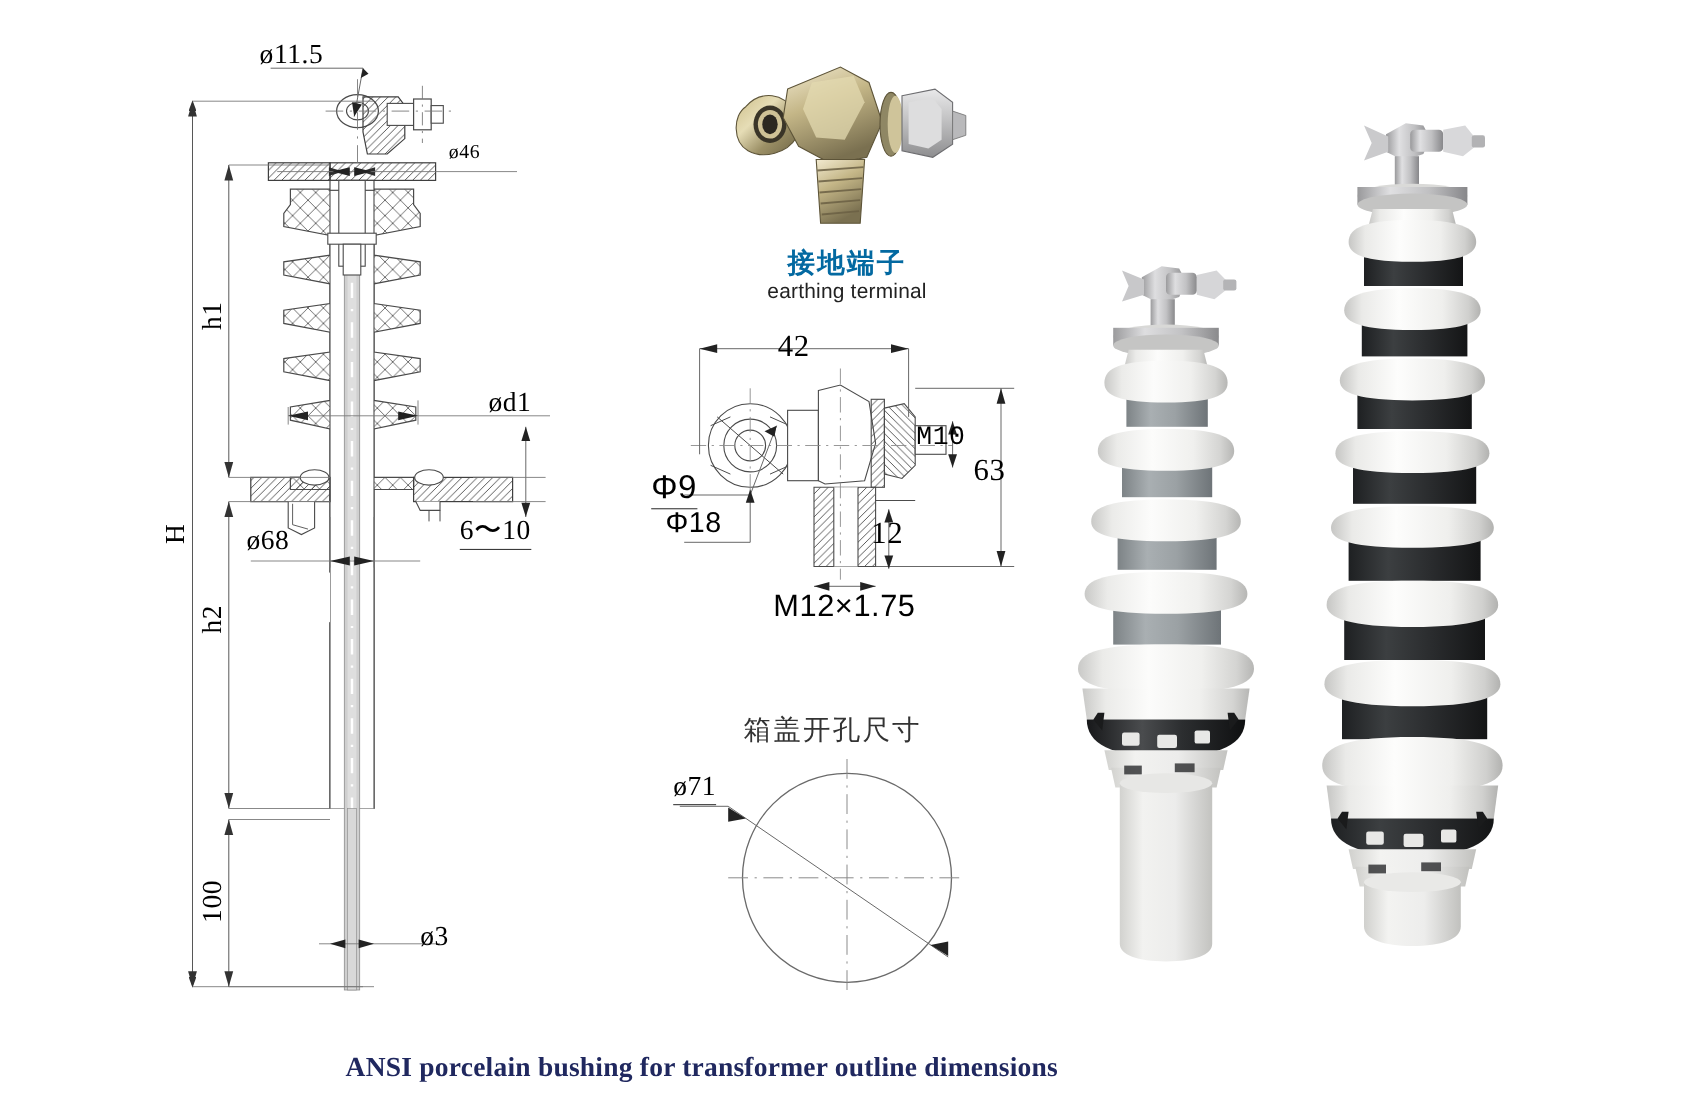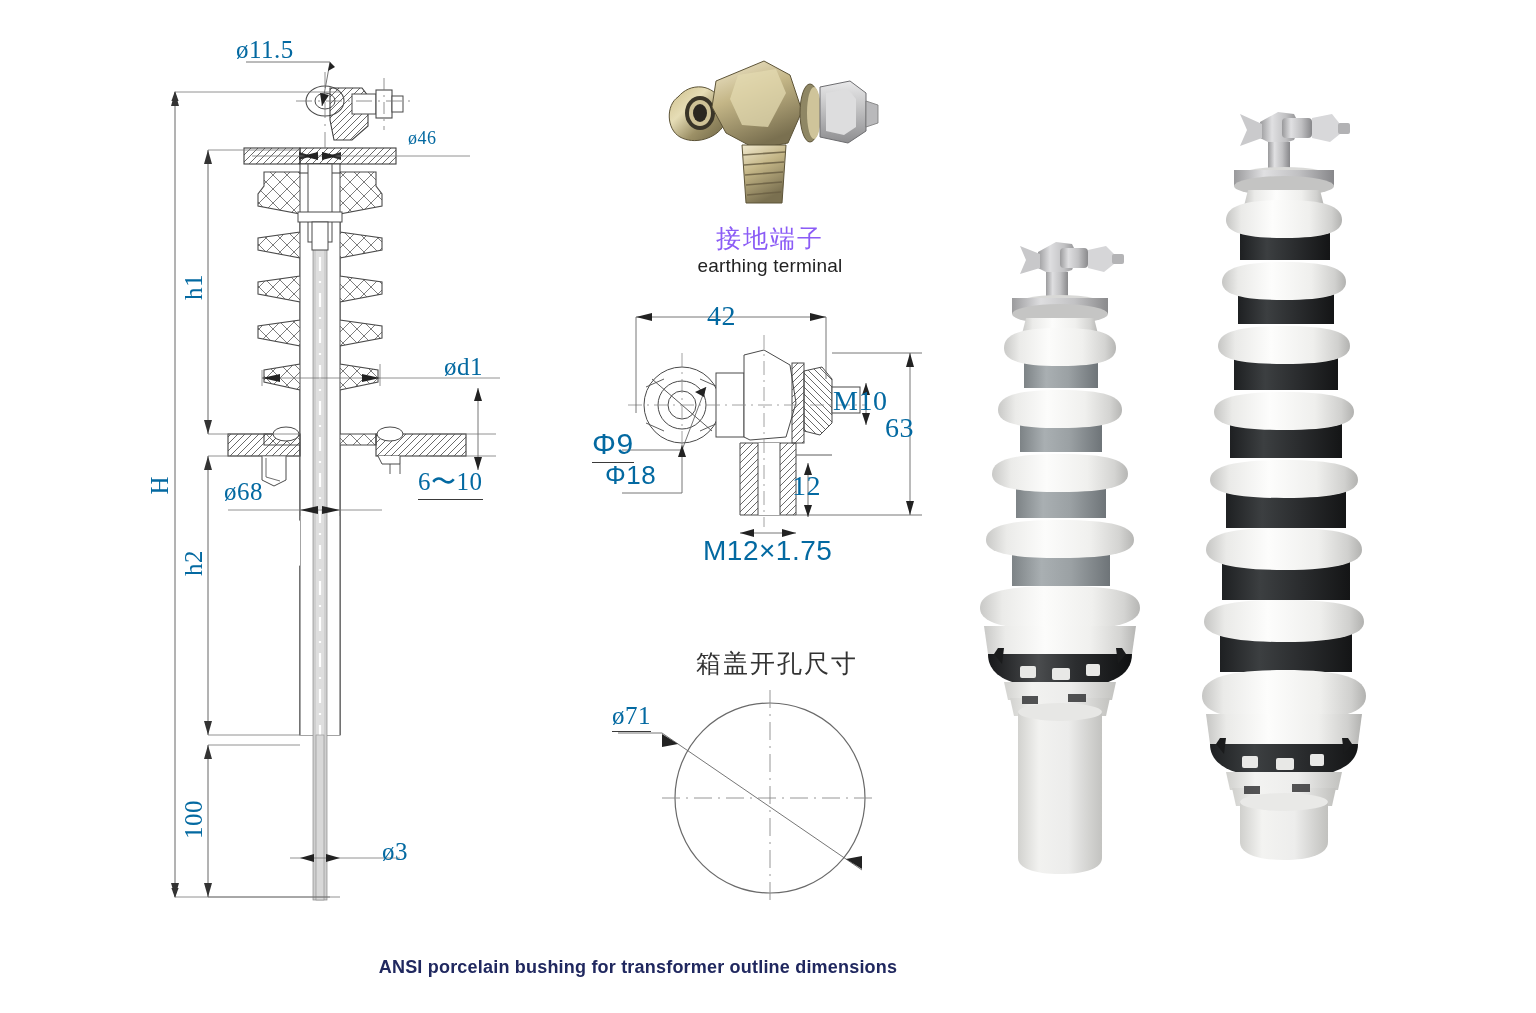--- a/index.html
+++ b/index.html
@@ -2,29 +2,29 @@
 <html><head>
 <meta charset="utf-8">
 <style>
   html,body{margin:0;padding:0;background:#fff;}
   body{width:1536px;height:1013px;position:relative;overflow:hidden;
        font-family:"Liberation Serif",serif;color:#1a1a1a;}
   .stage{position:absolute;inset:0;}
 
   
   .abs{position:absolute;}
-  .dimtext{position:absolute;font-family:"Liberation Serif",serif;color:#0369a1;
+  .dimtext{position:absolute;font-family:"Liberation Serif",serif;color:#000000;
            white-space:nowrap;letter-spacing:.5px;}
   .vert{writing-mode:vertical-rl;transform:rotate(180deg);}
   .uline{border-bottom:1.1px solid #3a3a3a;padding-bottom:1px;}
   svg{display:block;overflow:visible;}
 
   
   .caption{position:absolute;left:0;width:1276px;top:957px;text-align:center;
-           font-family:Liberation Sans, sans-serif;font-weight:bold;font-size:18px;
+           font-family:Liberation Serif, serif;font-weight:bold;font-size:25px;
            color:#20285f;letter-spacing:.2px;}
 
   
   .photolabel{position:absolute;text-align:center;white-space:nowrap;}
   .en{font-family:"Liberation Sans",sans-serif;font-size:19px;color:#222;letter-spacing:.2px;}
 </style>
 </head>
 <body>
 
 <div class="stage" data-name="drawing-sheet">
@@ -227,21 +227,21 @@
       <path d="M83,110 L125,107"></path>
         <path d="M84,120 L124,117"></path>
       <path d="M85,130 L123,127"></path>
         <path d="M86,140 L122,137"></path>
       <path d="M87,150 L121,147"></path>
     </g>
   </svg>
   <div class="photolabel" style="left:660px;top:222px;width:220px;" data-name="earthing-terminal-caption-cn">接地端子</div>
   <div class="photolabel en" style="left:660px;top:255px;width:220px;" data-name="earthing-terminal-caption-en">earthing terminal</div>
   <style>.photolabel{font-family:"Liberation Sans",sans-serif;}
-         [data-name="earthing-terminal-caption-cn"]{font-size:25px;font-weight:400;color:#8b5cf6;letter-spacing:2px;}</style>
+         [data-name="earthing-terminal-caption-cn"]{font-size:25px;font-weight:700;color:#0369a1;letter-spacing:2px;}</style>
 
   <svg class="abs" style="left:600px;top:295px;" width="360" height="270" data-name="earthing-terminal-dimension-drawing">
     <defs>
       <pattern id="h45b" width="7" height="7" patternUnits="userSpaceOnUse">
         <path d="M0,7 L7,0" stroke="#444" stroke-width="0.8"></path>
       </pattern>
       <pattern id="h45c" width="7" height="7" patternUnits="userSpaceOnUse">
         <path d="M0,0 L7,7" stroke="#444" stroke-width="0.8"></path>
       </pattern>
     </defs>
@@ -308,29 +308,29 @@
       <line x1="82" y1="155" x2="106" y2="92"></line>
       <path d="M106,92 l-11,5 l9,5 z" fill="#222" stroke="none"></path>
 
       <line x1="22" y1="198" x2="82" y2="198"></line>
       <line x1="82" y1="198" x2="82" y2="150"></line>
       <path d="M82,150 l-4,12 l8,0 z" fill="#222" stroke="none"></path>
     </g>
   </svg>
 
   <div class="dimtext" style="left:707px;top:300px;font-size:28px;" data-name="dim-label-len-42">42</div>
-  <div class="dimtext" style="left:833px;top:385px;font-size:28px;font-family:Liberation Serif, serif;" data-name="dim-label-thread-m10">M10</div>
+  <div class="dimtext" style="left:833px;top:385px;font-size:24px;font-family:Liberation Mono, monospace;" data-name="dim-label-thread-m10">M10</div>
   <div class="dimtext" style="left:885px;top:412px;font-size:28px;" data-name="dim-label-height-36">63</div>
   <div class="dimtext uline" style="left:592px;top:427px;font-size:30px;font-family:'Liberation Sans',sans-serif;" data-name="dim-label-dia-9">Φ9</div>
   <div class="dimtext" style="left:605px;top:460px;font-size:26px;font-family:Liberation Sans, sans-serif;" data-name="dim-label-dia-18">Φ18</div>
   <div class="dimtext" style="left:792px;top:470px;font-size:28px;" data-name="dim-label-len-12">12</div>
   <div class="dimtext" style="left:703px;top:535px;font-size:28px;font-family:'Liberation Sans',sans-serif;" data-name="dim-label-thread-m12">M12×1.75</div>
 
   <div class="dimtext" style="left:676px;top:647px;font-size:25px;font-family:'Liberation Sans',sans-serif;
-       font-weight:500;color:#333;letter-spacing:2px;margin-left:20px;" data-name="hole-drawing-title">箱盖开孔尺寸</div>
+       font-weight:500;color:#333;letter-spacing:2px;" data-name="hole-drawing-title">箱盖开孔尺寸</div>
 
   <svg class="abs" style="left:600px;top:680px;" width="300" height="230" data-name="tank-cover-hole-drawing">
     <circle cx="170" cy="118" r="95" fill="#fff" stroke="#6a6a6a" stroke-width="1.2"></circle>
     <g stroke="#8a8a8a" stroke-width="0.9" fill="none" stroke-dasharray="18 6 2 6">
       <line x1="170" y1="10" x2="170" y2="226"></line>
       <line x1="62" y1="118" x2="278" y2="118"></line>
     </g>
     <g stroke="#666" stroke-width="0.9" fill="none">
       <line x1="18" y1="53" x2="62" y2="53"></line>
       <line x1="62" y1="53" x2="262" y2="190"></line>

